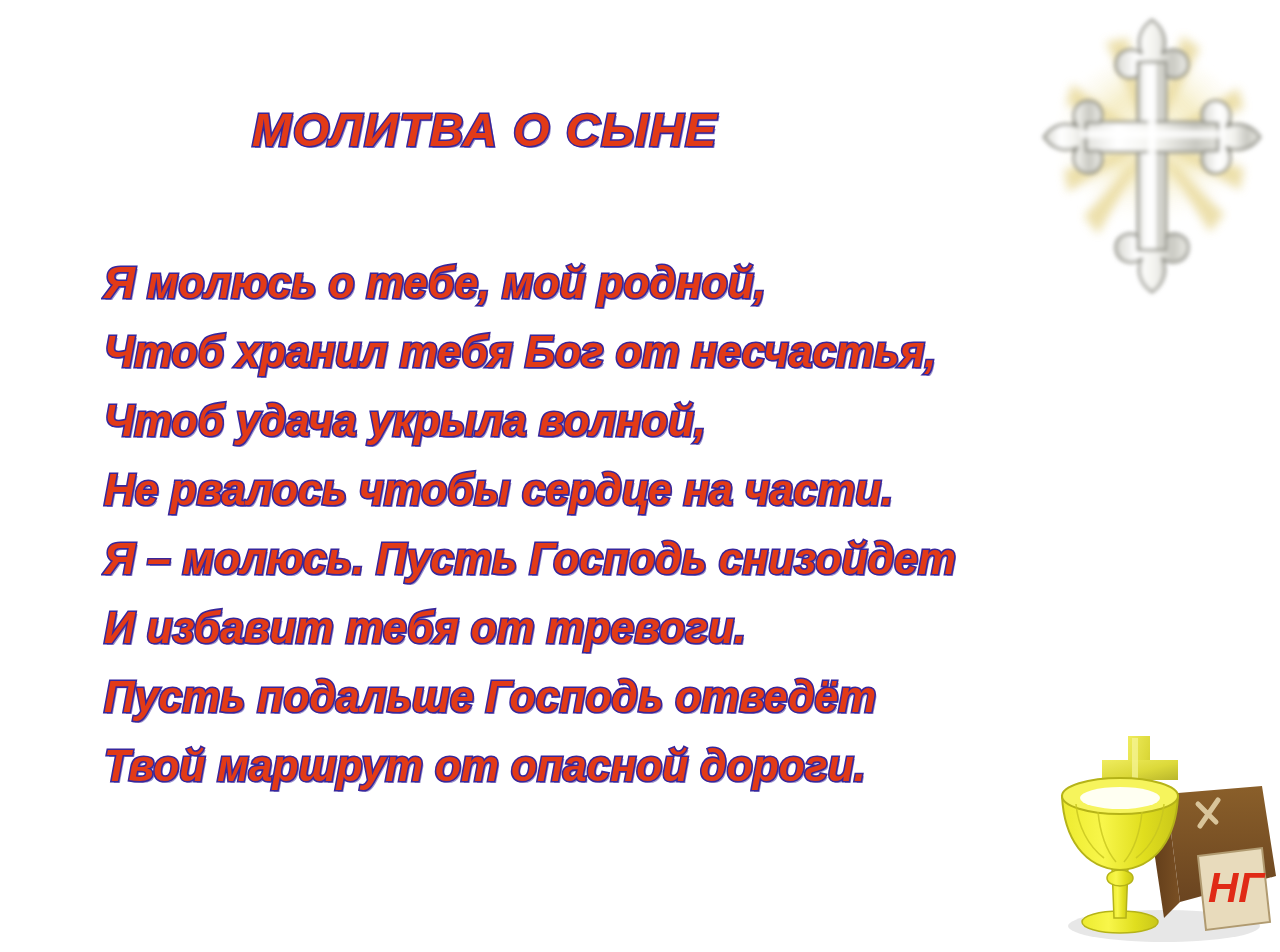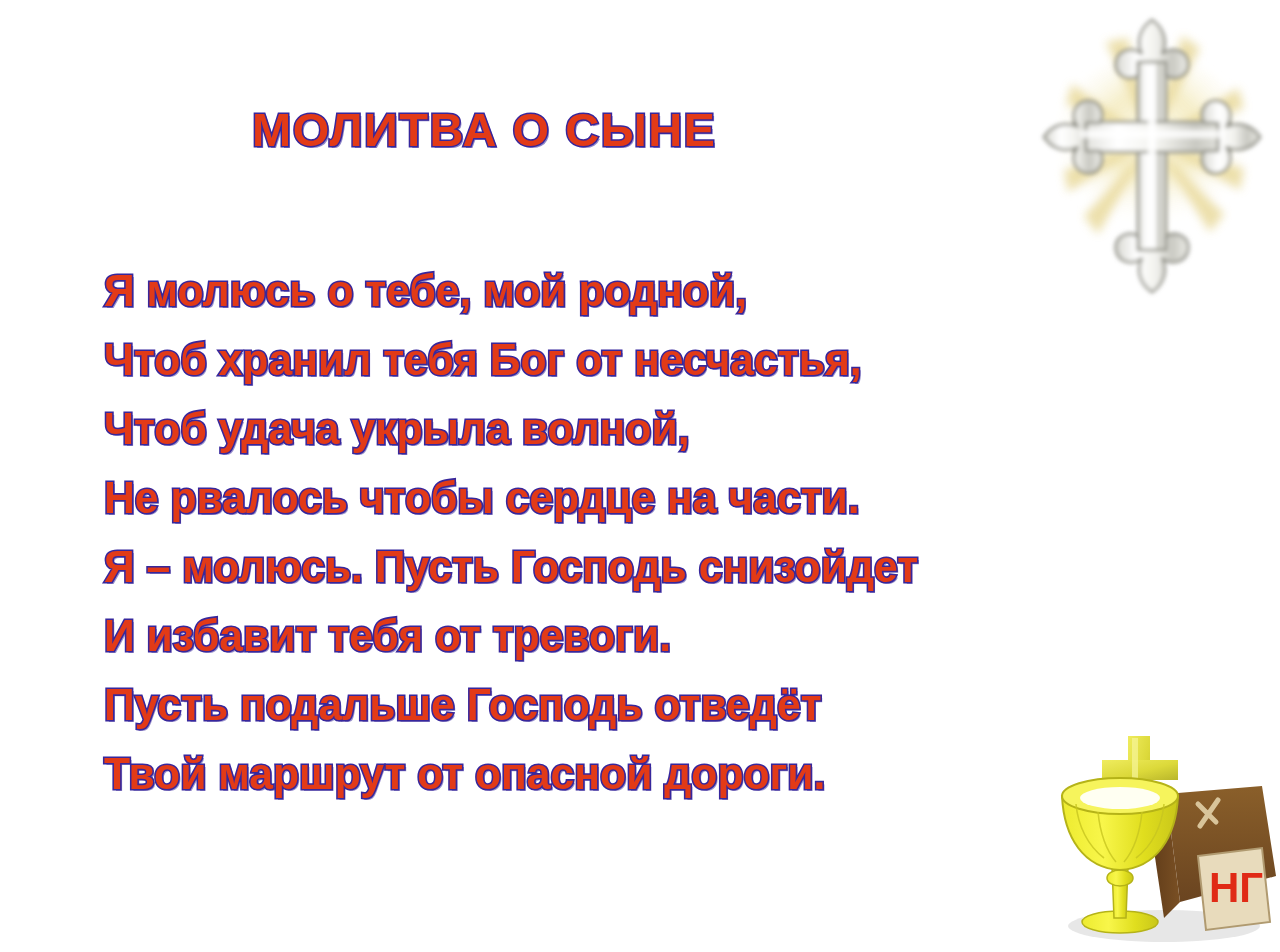--- a/index.html
+++ b/index.html
@@ -9,20 +9,21 @@
     background: #ffffff;
   }
 
   #slide {
     position: relative;
     width: 1280px;
     height: 952px;
     background: #ffffff;
     overflow: hidden;
     font-family: "Liberation Sans", "DejaVu Sans", sans-serif;
+    font-style: italic;
   }
 
   
   #title {
     position: absolute;
     left: 252px;
     top: 106px;
     font-size: 47px;
     font-weight: 700;
     letter-spacing: 1.5px;
@@ -31,21 +32,21 @@
     color: #e23a17;
     -webkit-text-stroke: 3px #37279c;
     paint-order: stroke fill;
     text-shadow: 2px 2px 0 rgba(55,39,156,0.55);
   }
 
   
   #poem {
     position: absolute;
     left: 104px;
-    top: 256px;
+    top: 248px;
     width: 1120px;
   }
 
   .poem-line {
     font-size: 44px;
     font-weight: 700;
     line-height: 69px;
     white-space: nowrap;
     color: #e23a17;
     -webkit-text-stroke: 3.2px #37279c;

